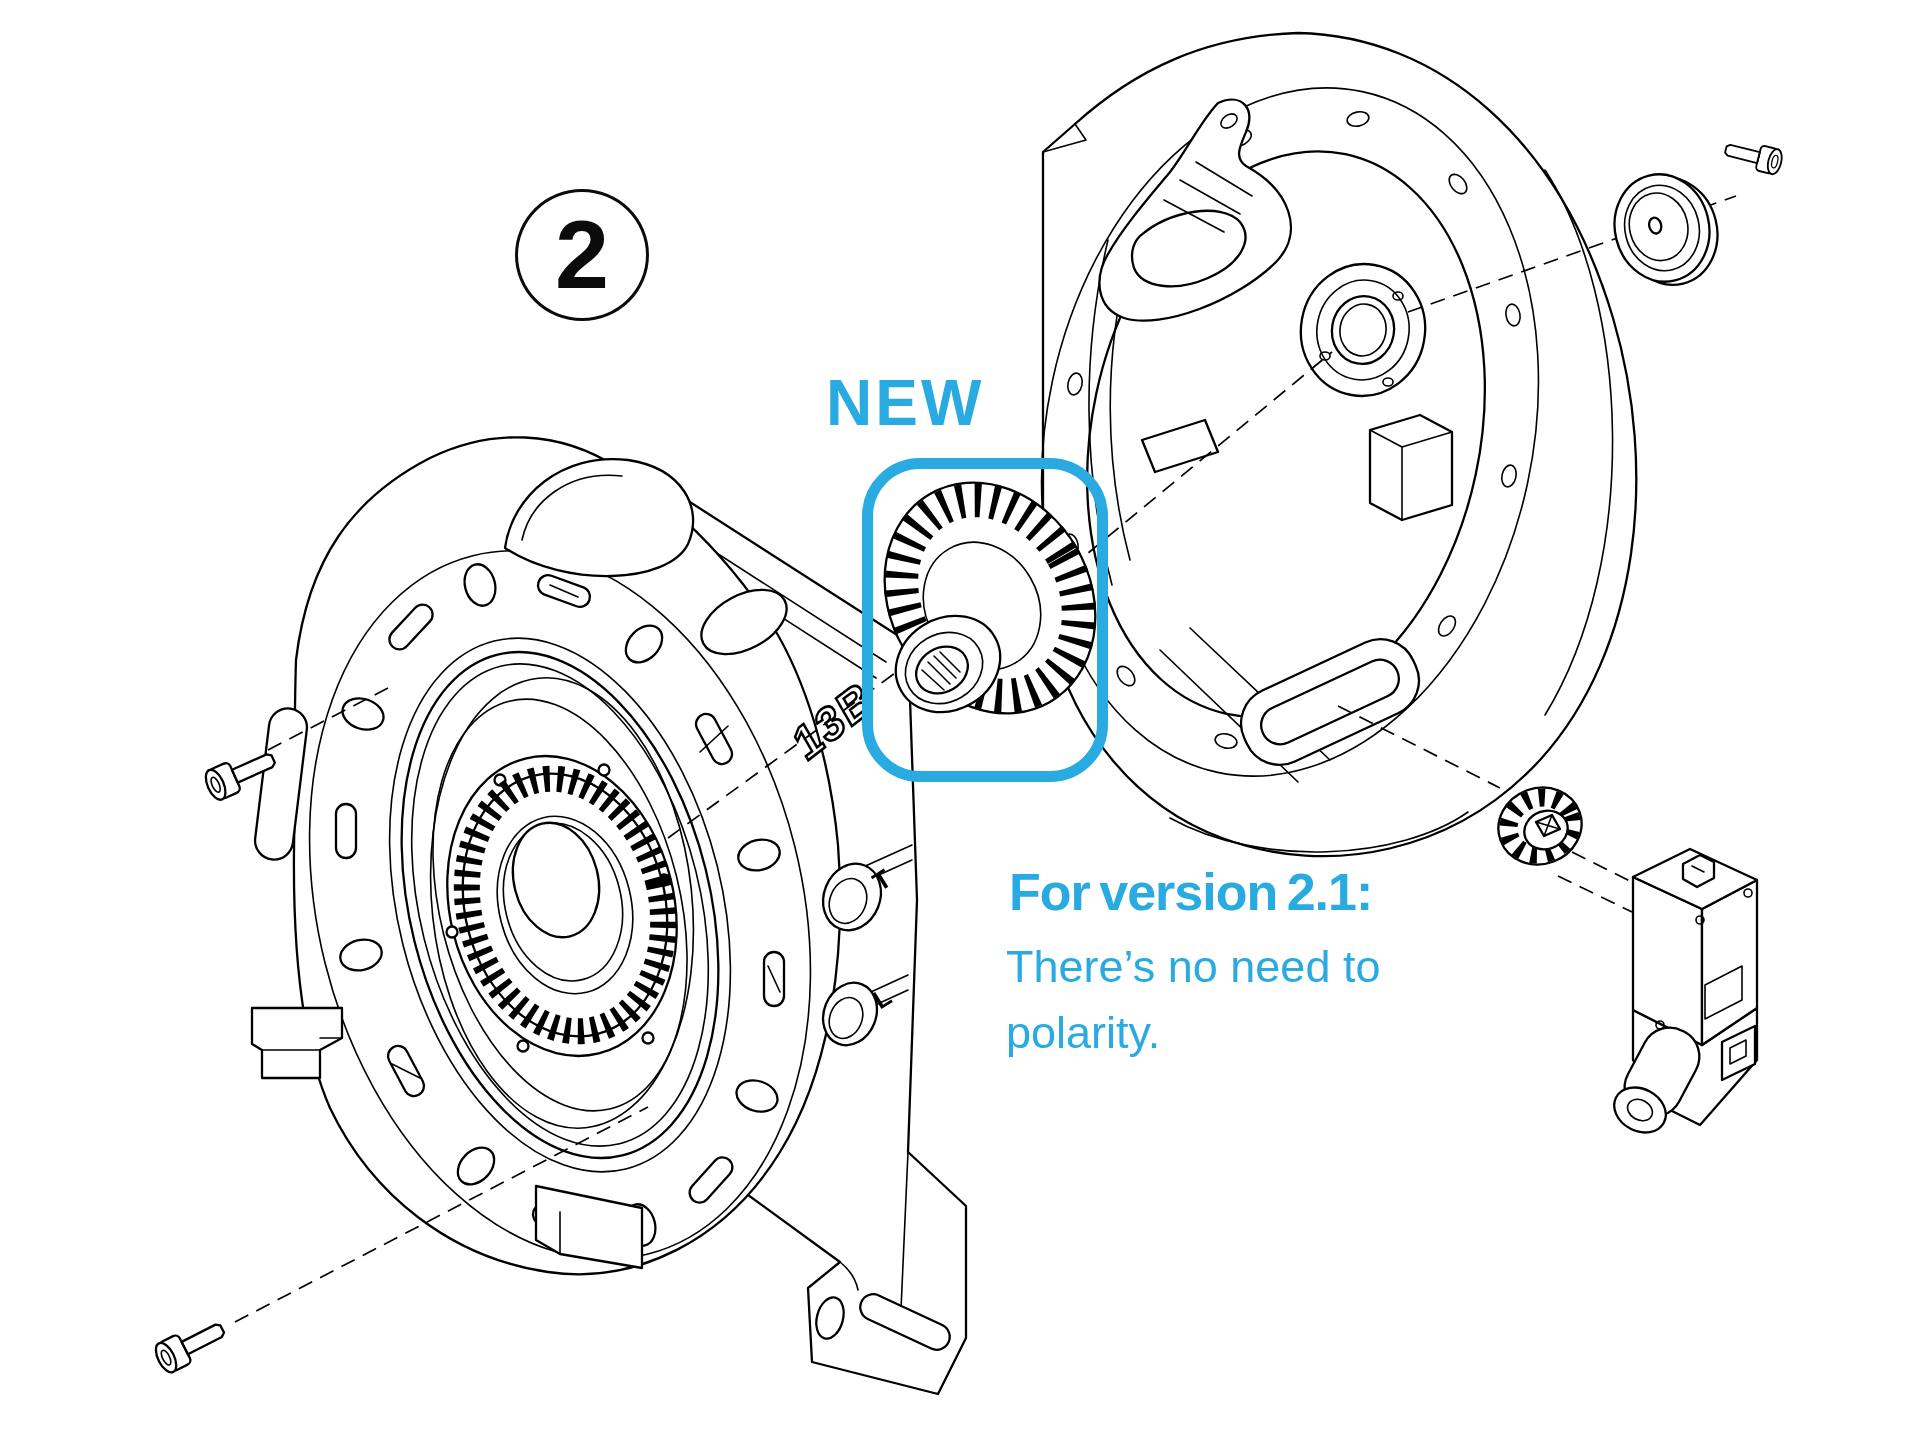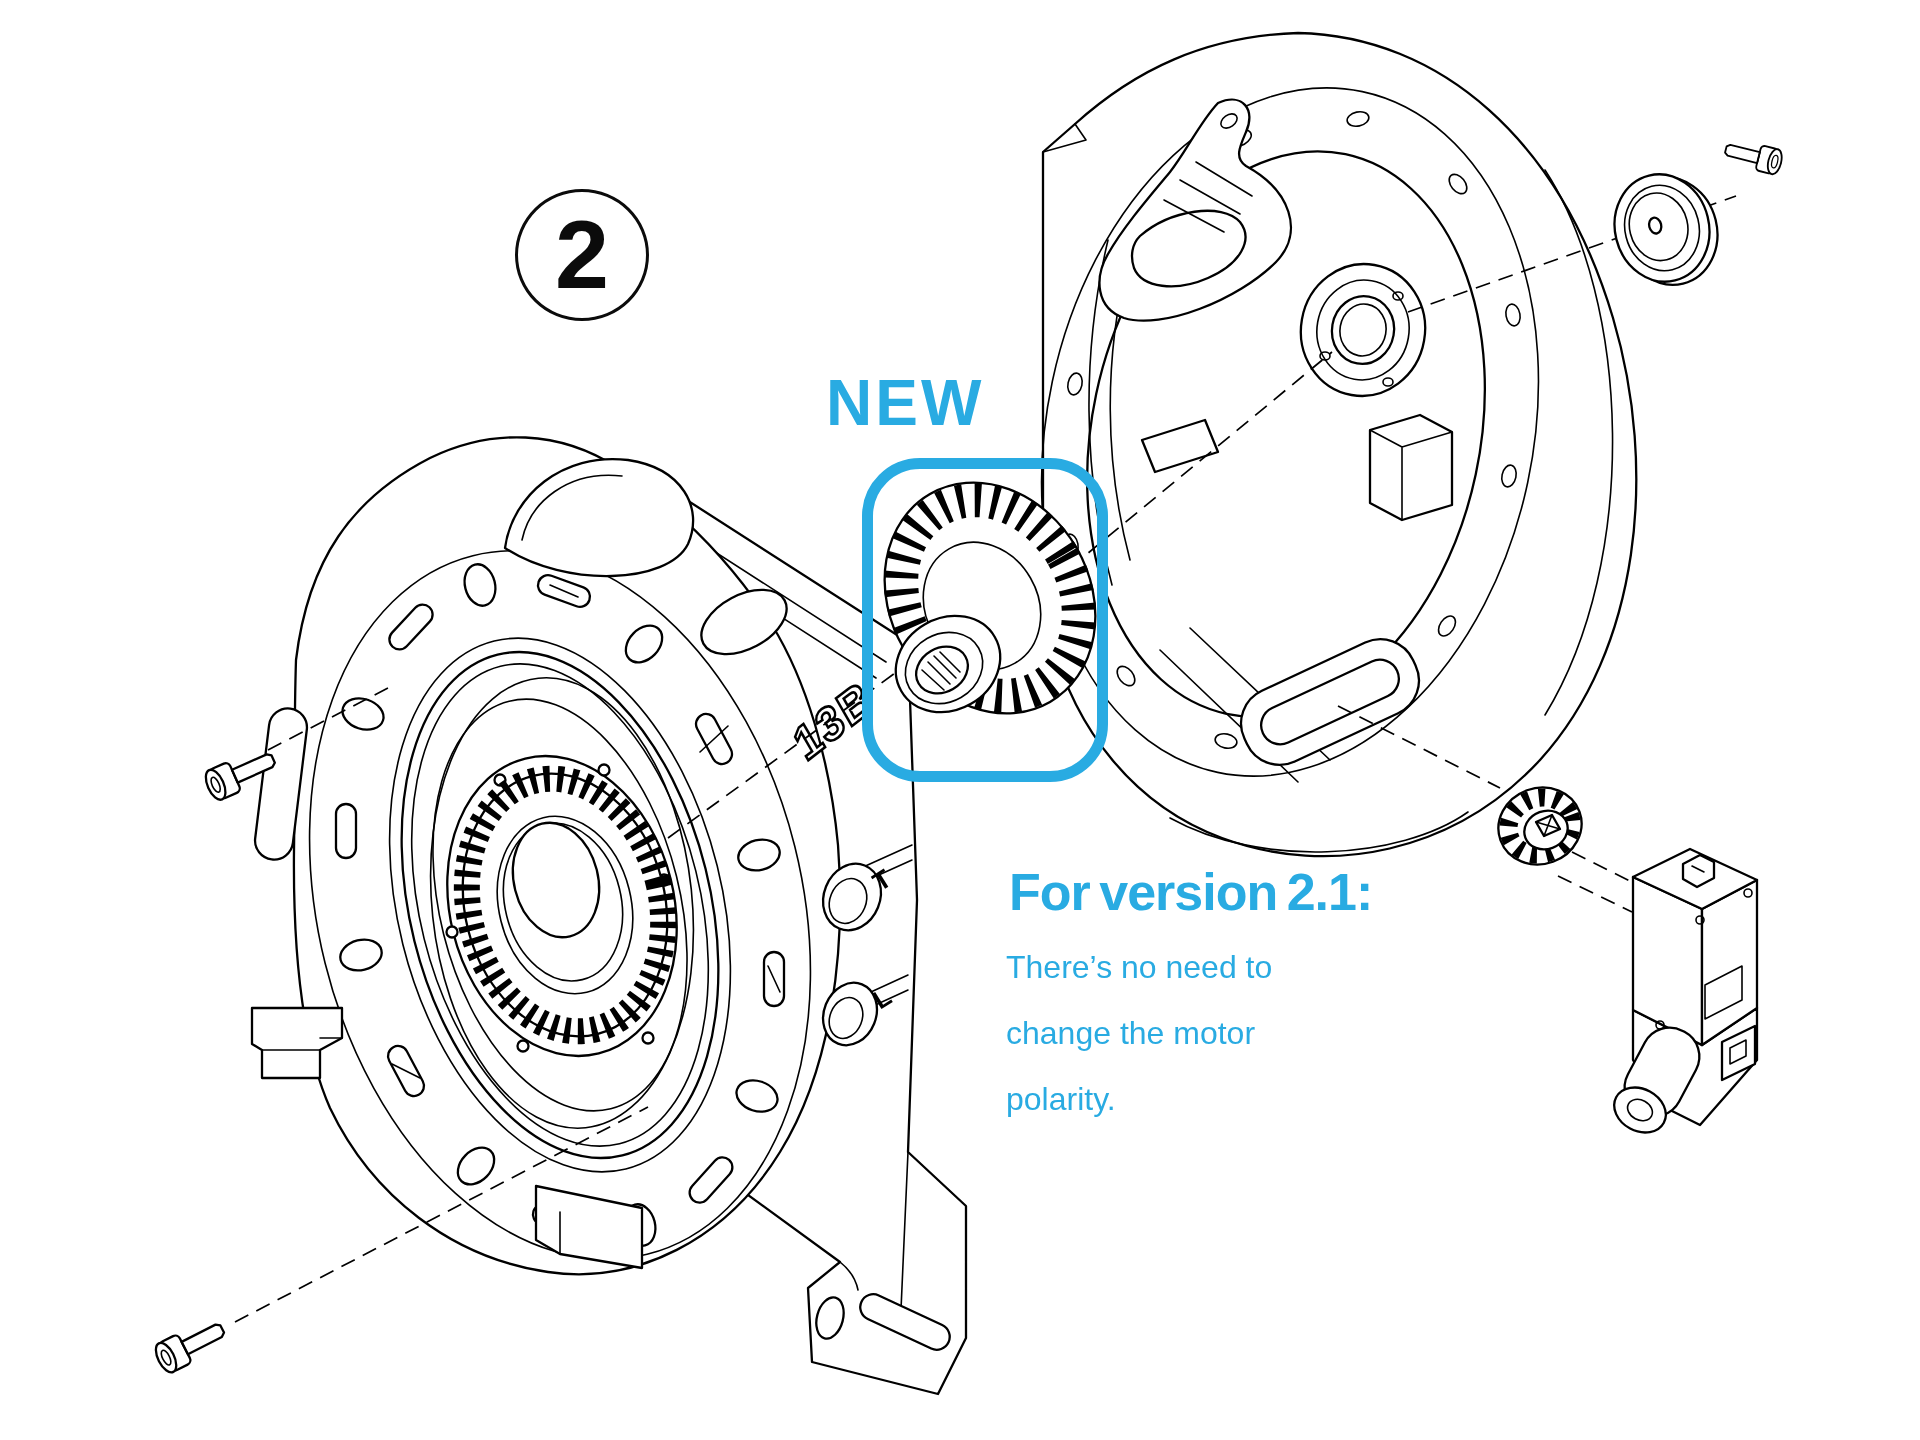--- a/index.html
+++ b/index.html
@@ -24,21 +24,21 @@
     display:flex; align-items:center; justify-content:center;
     font-size:97px; font-weight:700; color:#0b0b0b;
   }
   .new-label {
     position:absolute; left:826px; top:366px;
     font-size:64px; font-weight:700; letter-spacing:3px;
     color:var(--accent,#29ABE2);
   }
   .note { position:absolute; left:1006px; top:862px; width:500px; color:var(--accent,#29ABE2); }
   .note-h { font-size:52px; font-weight:700; letter-spacing:-1px; word-spacing:-4px; margin:0 0 12px 3px; }
-  .note-line { font-size:32px; font-weight:400; line-height:66px; }
+  .note-line { font-size:45px; font-weight:400; line-height:66px; }
   .hibox {
     position:absolute; left:862px; top:458px; width:246px; height:324px;
     border:11px solid var(--accent,#29ABE2); border-radius:58px; box-sizing:border-box;
   }
 </style>
 </head>
 <body>
 
 <div class="stage">
 
@@ -262,17 +262,16 @@
 
   <div class="badge">
     <span>2</span>
   </div>
 
   <div class="new-label">NEW</div>
 
   <div class="note">
     <div class="note-h">For version 2.1:</div>
     <div class="note-line">There’s no need to</div>
-    <div class="note-line">change the motor</div>
     <div class="note-line">polarity.</div>
   </div>
 
 </div>
 
 </body></html>

